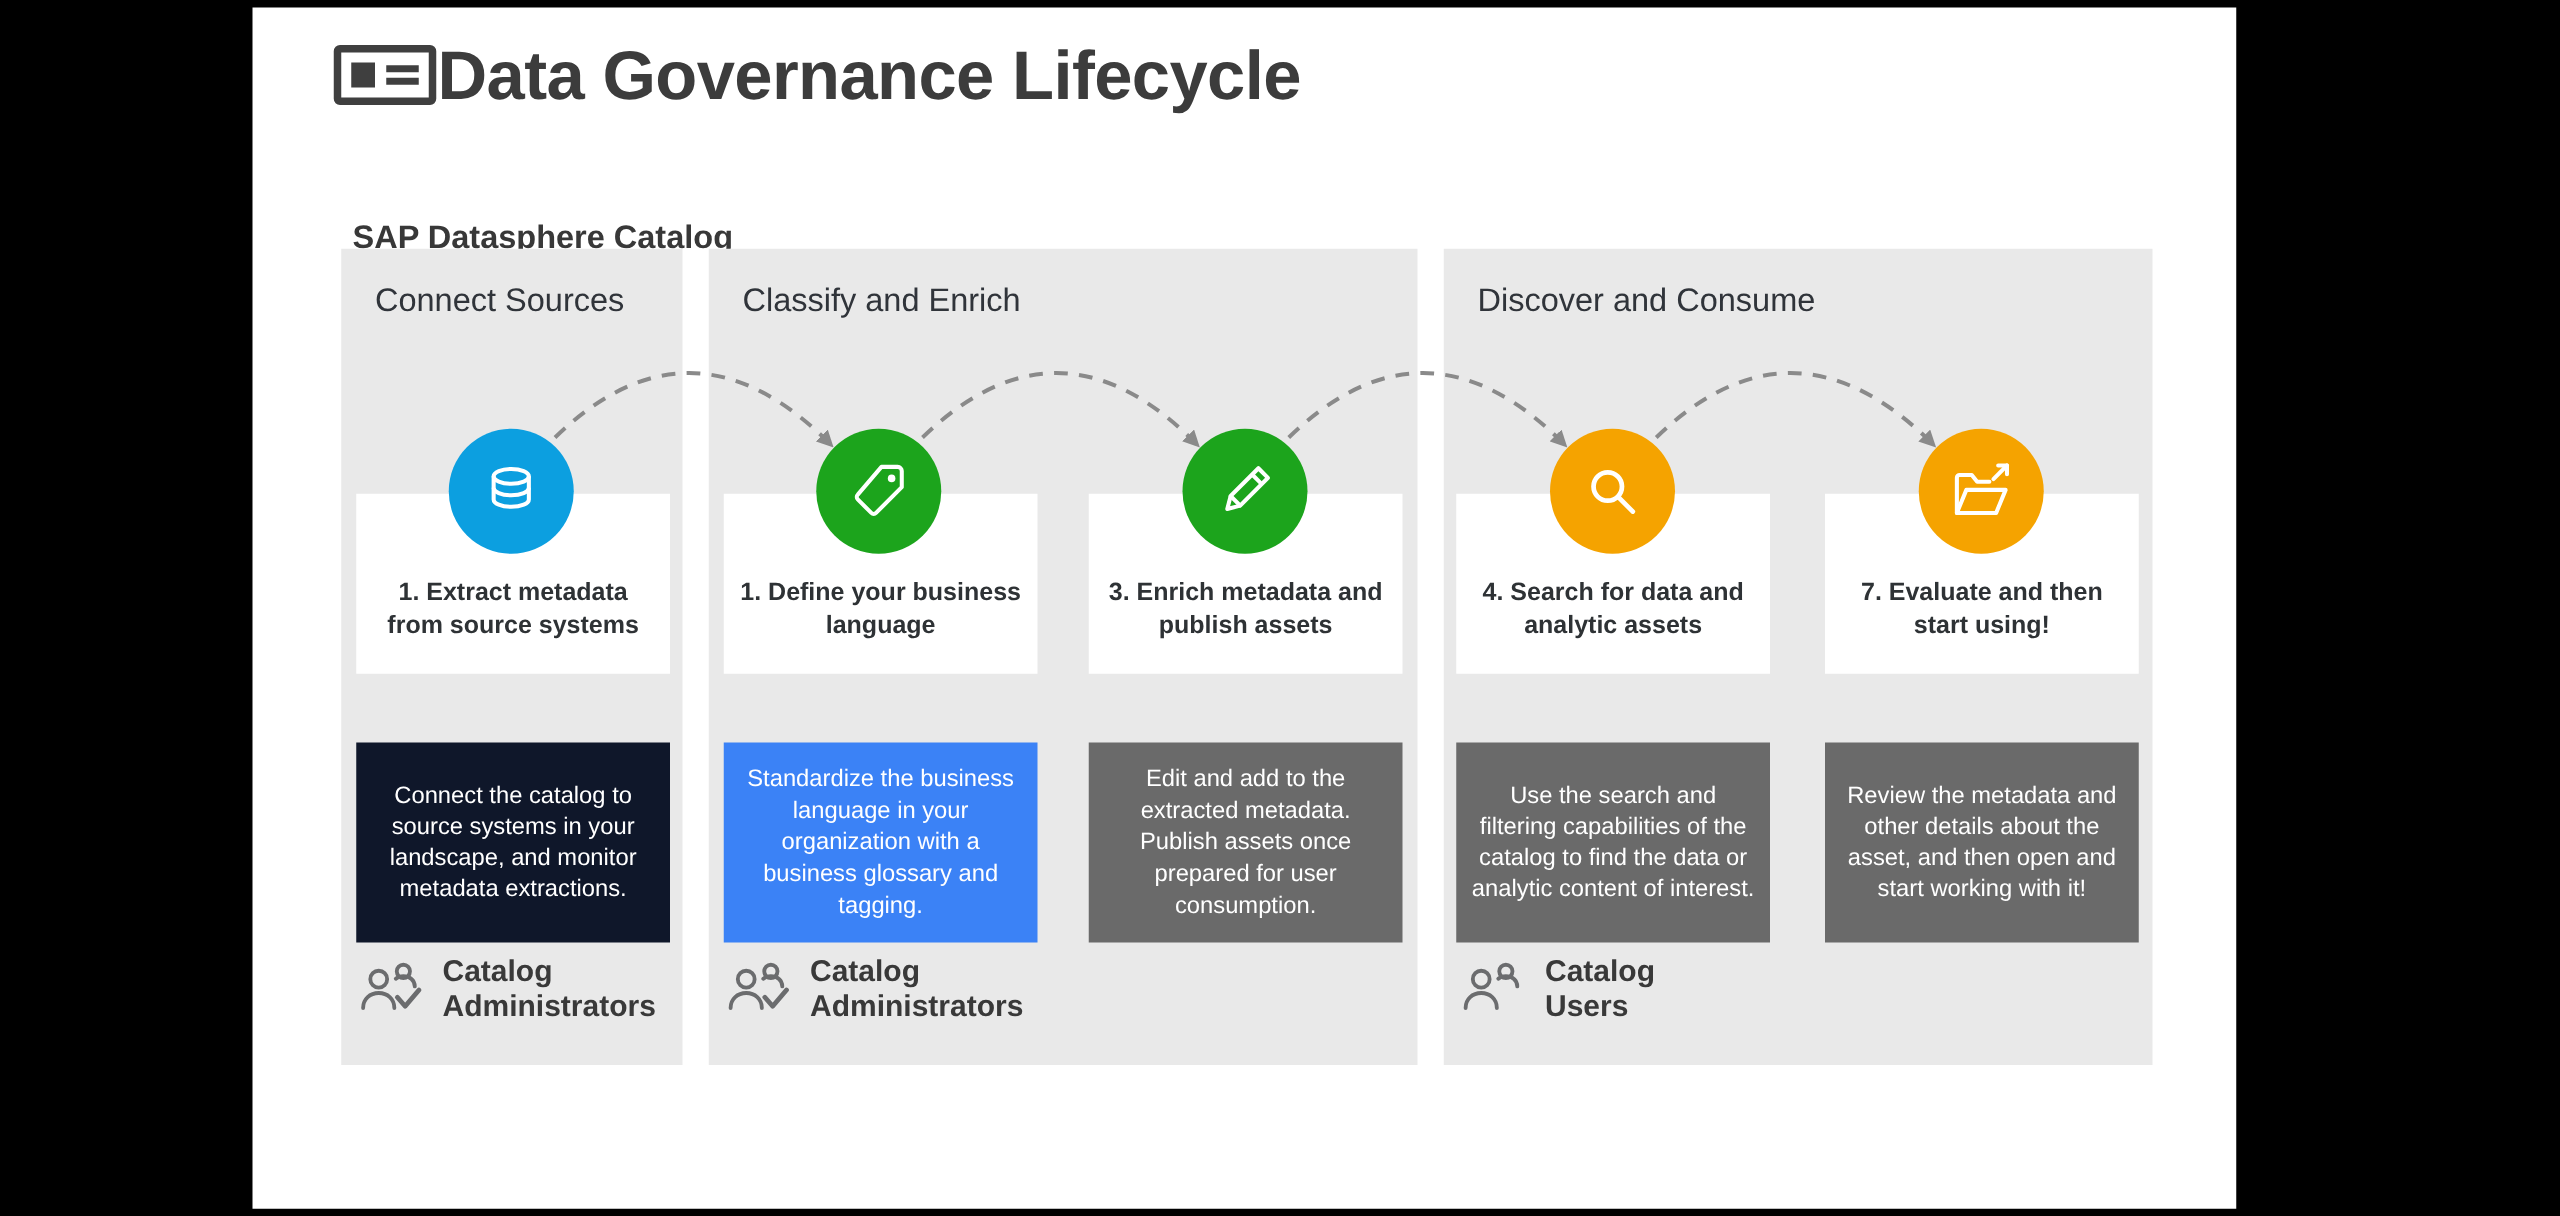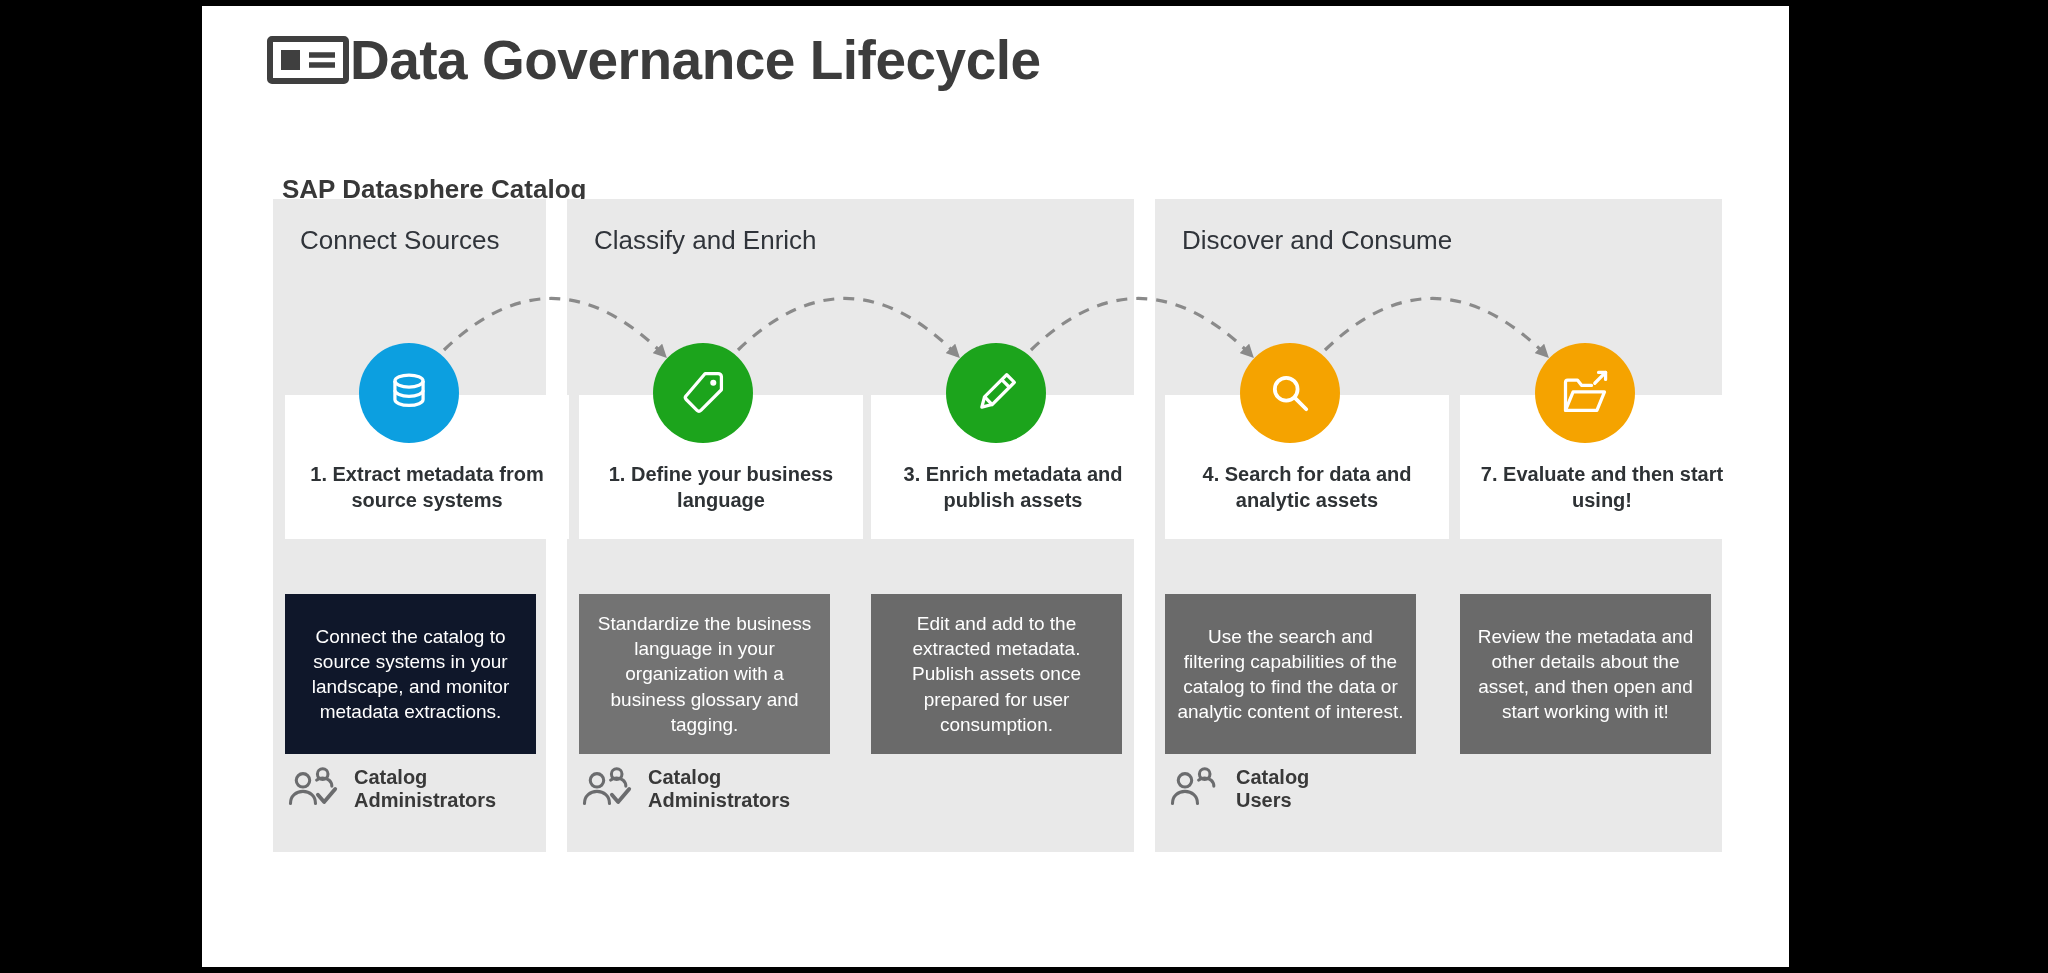--- a/index.html
+++ b/index.html
@@ -10,27 +10,27 @@
   .title-icon{color:#3f3f3f;}
   h1{font-size:55px;font-weight:bold;color:#3c3c3c;letter-spacing:-0.5px;}
   .subtitle{position:absolute;left:80px;top:120px;font-size:26px;font-weight:bold;color:#383838;margin-top:48px;}
   .panel{position:absolute;top:193px;height:653px;background:#e9e9e9;}
   .panel h2{margin:26px 0 0 27px;font-size:26px;font-weight:400;color:#30343a;}
   .p1{left:71px;width:273px;}
   .p2{left:365px;width:567px;}
   .p3{left:953px;width:567px;}
   .circle{position:absolute;top:337px;width:100px;height:100px;border-radius:50%;display:flex;align-items:center;justify-content:center;z-index:3;background:#999;}
   .c1{left:157px}.c2{left:451px}.c3{left:744px}.c4{left:1038px}.c5{left:1333px}
-  .card{position:absolute;top:389px;width:284px;height:144px;background:#fff;z-index:2;display:flex;justify-content:center;align-items:flex-start;padding:66px 12px 0;text-align:center;}
+  .card{position:absolute;top:389px;width:251px;height:144px;background:#fff;z-index:2;display:flex;justify-content:center;align-items:flex-start;padding:66px 12px 0;text-align:center;}
   .card p{font-size:20px;font-weight:bold;color:#2e3235;line-height:1.3;}
   .k1{left:83px}.k2{left:377px}.k3{left:669px}.k4{left:963px}.k5{left:1258px}
   .desc{position:absolute;top:588px;width:251px;height:160px;background:#6a6a6a;display:flex;align-items:center;justify-content:center;text-align:center;padding:10px 12px;z-index:2;}
   .desc p{font-size:19px;color:#ffffff;line-height:1.32;}
   .persona{position:absolute;top:758px;display:flex;align-items:center;gap:10px;color:#6b6c6e;z-index:2;}
-  .persona .plabel{font-size:20px;font-weight:bold;color:#393939;line-height:1.15;white-space:pre-line;}
+  .persona .plabel{font-size:24px;font-weight:bold;color:#393939;line-height:1.15;white-space:pre-line;}
   .pp1{left:84px}.pp2{left:378px}.pp3{left:966px}
 </style>
 </head>
 <body>
 
 <div id="canvas">
 
   <svg id="arcs" viewBox="0 0 1587 961">
     <defs>
       <marker id="ah" viewBox="0 0 10 10" refX="8" refY="5" markerWidth="4.2" markerHeight="4.2" orient="auto">
@@ -84,21 +84,21 @@
     <svg width="52" height="52" viewBox="0 0 48 48">
       <g stroke="#fff" stroke-width="3" fill="none" stroke-linejoin="round">
         <path d="M26 6 h12 a3 3 0 0 1 3 3 v12 L22 40 a2.5 2.5 0 0 1 -3.5 0 L8.5 30 a2.5 2.5 0 0 1 0 -3.5 Z"></path>
       </g>
       <circle cx="33.5" cy="14.5" r="2.8" fill="#fff"></circle>
     </svg>
   </div>
   <div class="card k2">
     <p>1. Define your business language</p>
   </div>
-  <div class="desc k2" style="background: #737373;">
+  <div class="desc k2" style="background: #3b82f6;">
     <p>Standardize the business language in your organization with a business glossary and tagging.</p>
   </div>
 
   <div class="circle c3" style="background: rgb(28, 164, 28);">
     <svg width="52" height="52" viewBox="0 0 48 48">
       <g transform="rotate(135 24 24)" stroke="#fff" stroke-width="3" fill="none" stroke-linejoin="round">
         <rect x="5" y="19" width="29" height="10"></rect>
         <path d="M34 19 L42.5 24 L34 29"></path>
         <line x1="11.5" y1="19" x2="11.5" y2="29"></line>
       </g>

